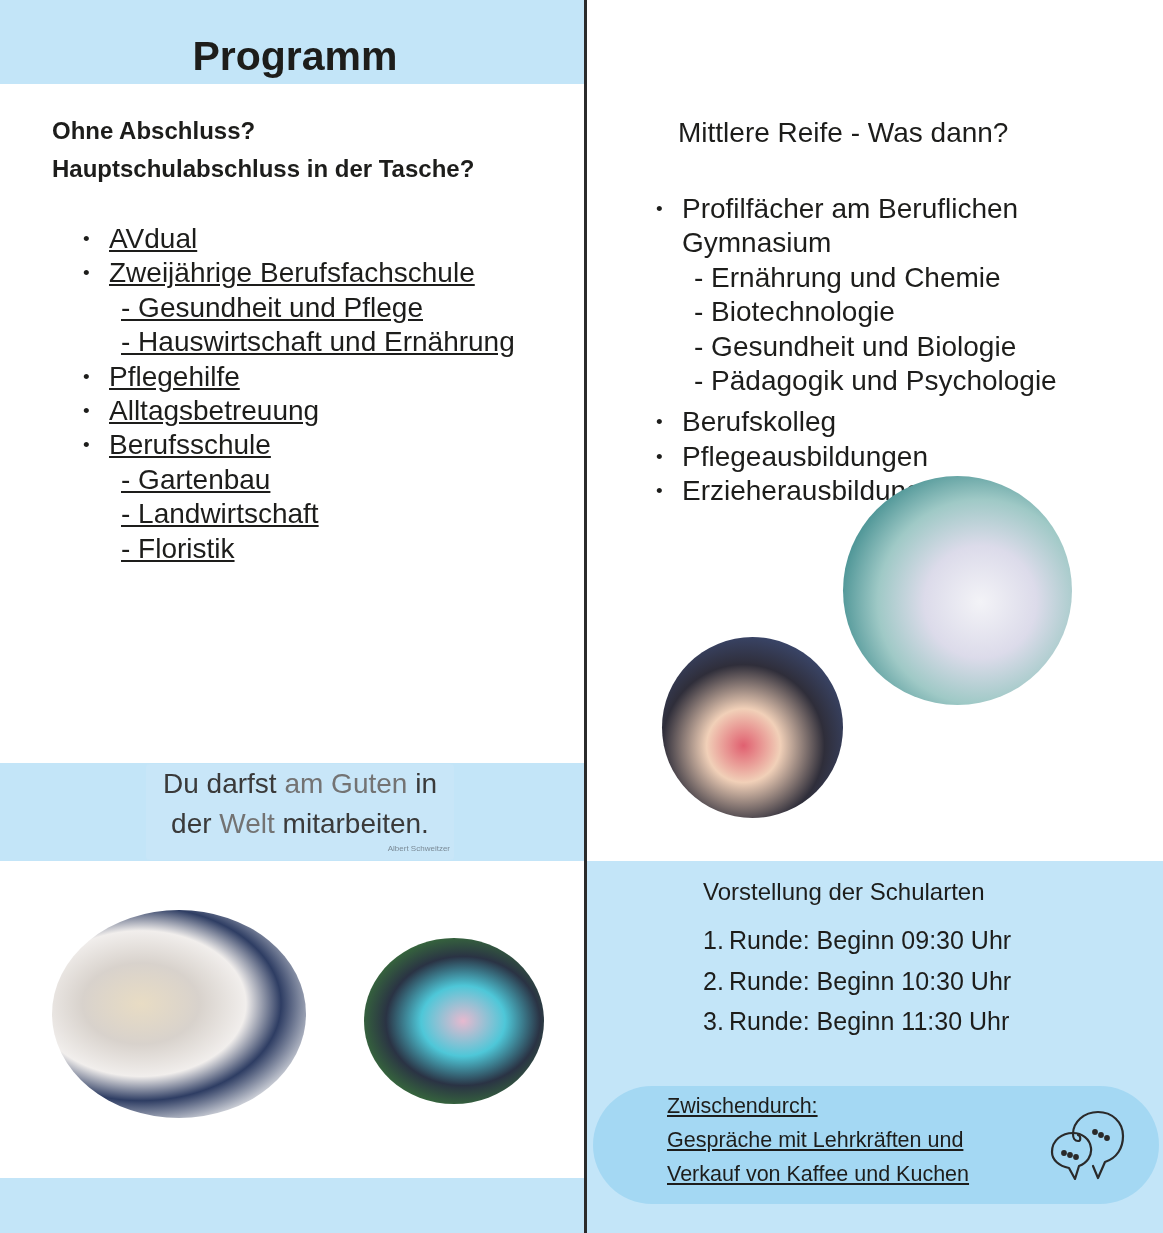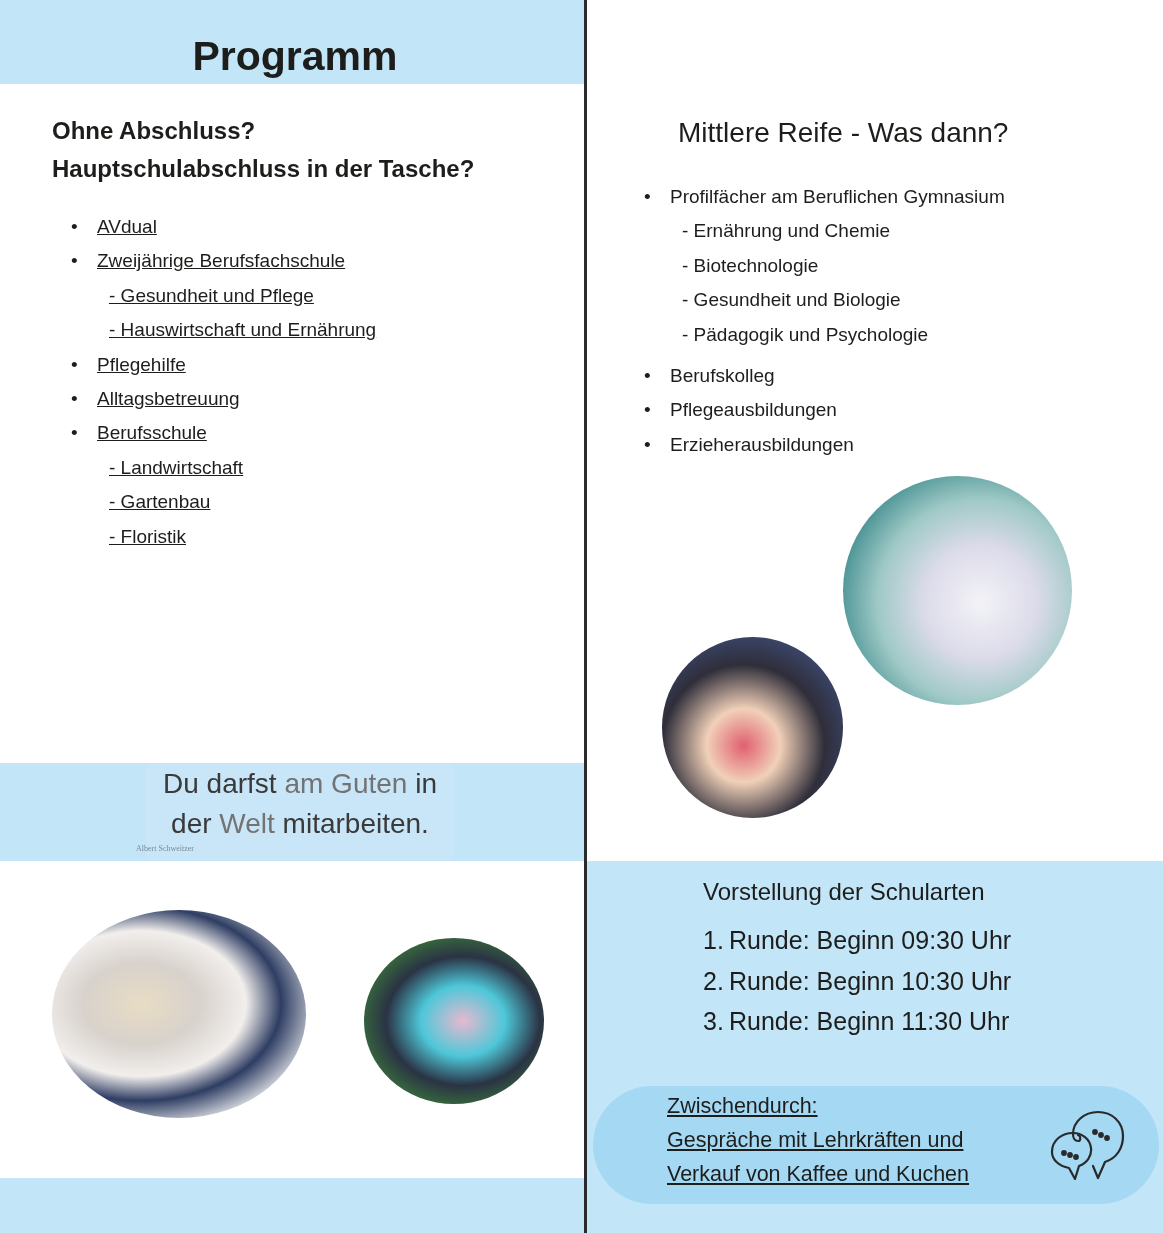--- a/index.html
+++ b/index.html
@@ -8,34 +8,34 @@
   .abs { position:absolute; }
   .lightblue { background:#c3e5f8; }
   .divider { left:584px; top:0; width:3px; height:1233px; background:#2b2b2b; }
 
   .title { left:0; top:0; width:584px; height:84px; display:flex; align-items:flex-end; justify-content:center; }
   .title span { font-weight:bold; font-size:41px; padding-bottom:4px; padding-left:6px; }
 
   .h-left { left:52px; top:112px; font-weight:bold; font-size:24px; line-height:38px; }
   .h-right { left:636px; top:116px; font-weight:normal; font-size:28px; line-height:34px;margin-left:42px; }
 
-  ul.list { list-style:none; margin:0; padding:0; font-size:19px; }
+  ul.list { list-style:none; margin:12px; padding:0; font-size:28px; }
   ul.list li { position:relative; line-height:34.4px; }
   ul.list li.b { padding-left:45px; }
   ul.list li.b::before { content:"•"; position:absolute; left:19px; top:0; font-size:19px; }
   ul.list li.s { padding-left:57px; }
   .list-left { left:52px; top:210px;text-decoration:underline; }
   .list-right { left:625px; top:180px; }
   .list-right li.gap { margin-top:7px; }
 
   .quote-band { left:0; top:763px; width:584px; height:98px; }
   .quote-box { left:146px; top:764px; width:308px; height:96px; background:#c8e6f8; border-radius:4px;
                text-align:center; font-size:28px; line-height:40px; color:#3a3a3a; font-weight:300; }
   .quote-box .hl { color:#737373; }
-  .quote-author { left:136px; top:844px; width:308px; text-align:left; font-size:8px; color:#7a8a96;font-family:Liberation Serif, serif; }
+  .quote-author { left:142px; top:844px; width:308px; text-align:right; font-size:8px; color:#7a8a96; }
 
   .bottom-band { left:0; top:1178px; width:584px; height:55px; }
 
   .photo { border-radius:50%; overflow:hidden; }
   .ph1 { left:52px; top:910px; width:254px; height:208px;
          background:radial-gradient(ellipse at 35% 45%, #e8dcc4 0%, #d8d2cc 25%, #f1eeec 45%, #2e3d63 60%, #f5f5f5 80%); }
   .ph2 { left:364px; top:938px; width:180px; height:166px;
          background:radial-gradient(ellipse at 55% 50%, #e7b9cf 0%, #4ec7d8 30%, #2a3344 55%, #3b7a3a 80%); }
   .ph3 { left:843px; top:476px; width:229px; height:229px;
          background:radial-gradient(circle at 60% 55%, #f3f3f7 0%, #dcdbea 30%, #9fc9c6 55%, #3c8a8c 80%); }
@@ -64,22 +64,22 @@
 </div>
 
 <ul class="abs list list-left">
   <li class="b">AVdual</li>
   <li class="b">Zweijährige Berufsfachschule</li>
   <li class="s">- Gesundheit und Pflege</li>
   <li class="s">- Hauswirtschaft und Ernährung</li>
   <li class="b">Pflegehilfe</li>
   <li class="b">Alltagsbetreuung</li>
   <li class="b">Berufsschule</li>
+  <li class="s">- Gartenbau</li>
   <li class="s">- Landwirtschaft</li>
-  <li class="s">- Gartenbau</li>
   <li class="s">- Floristik</li>
 </ul>
 
 <div class="abs quote-band lightblue"></div>
 <div class="abs quote-box">
   <div><span>Du darfst </span><span class="hl">am Guten</span><span> in</span></div>
   <div><span>der </span><span class="hl">Welt</span><span> mitarbeiten.</span></div>
 </div>
 <div class="abs quote-author">Albert Schweitzer</div>
 

